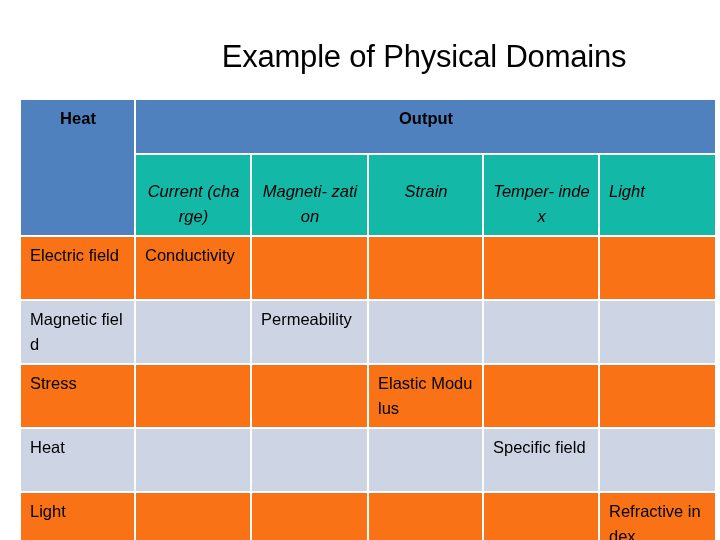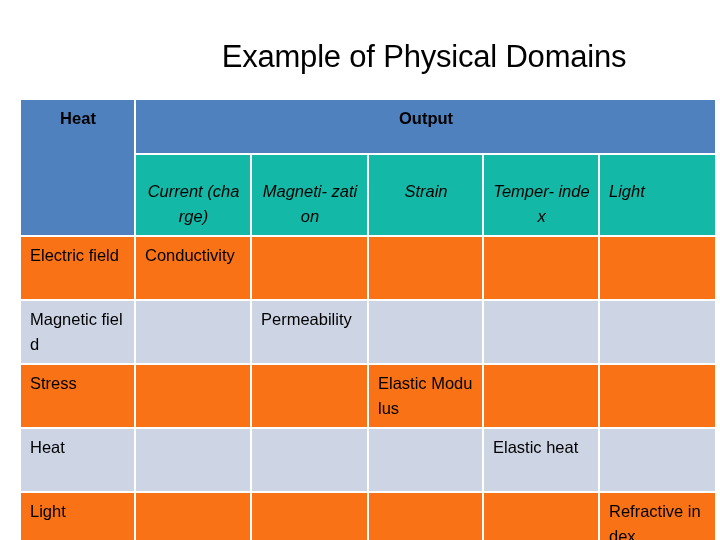--- a/index.html
+++ b/index.html
@@ -171,21 +171,21 @@
           <td>Elastic Modulus</td>
           <td></td>
           <td></td>
         </tr>
 
         <tr class="body-row band-dark">
           <td>Heat</td>
           <td></td>
           <td></td>
           <td></td>
-          <td>Elastic heat</td>
+          <td>Specific field</td>
           <td></td>
         </tr>
 
         <tr class="body-row band-light">
           <td>Light</td>
           <td></td>
           <td></td>
           <td></td>
           <td></td>
           <td>Refractive index</td>

